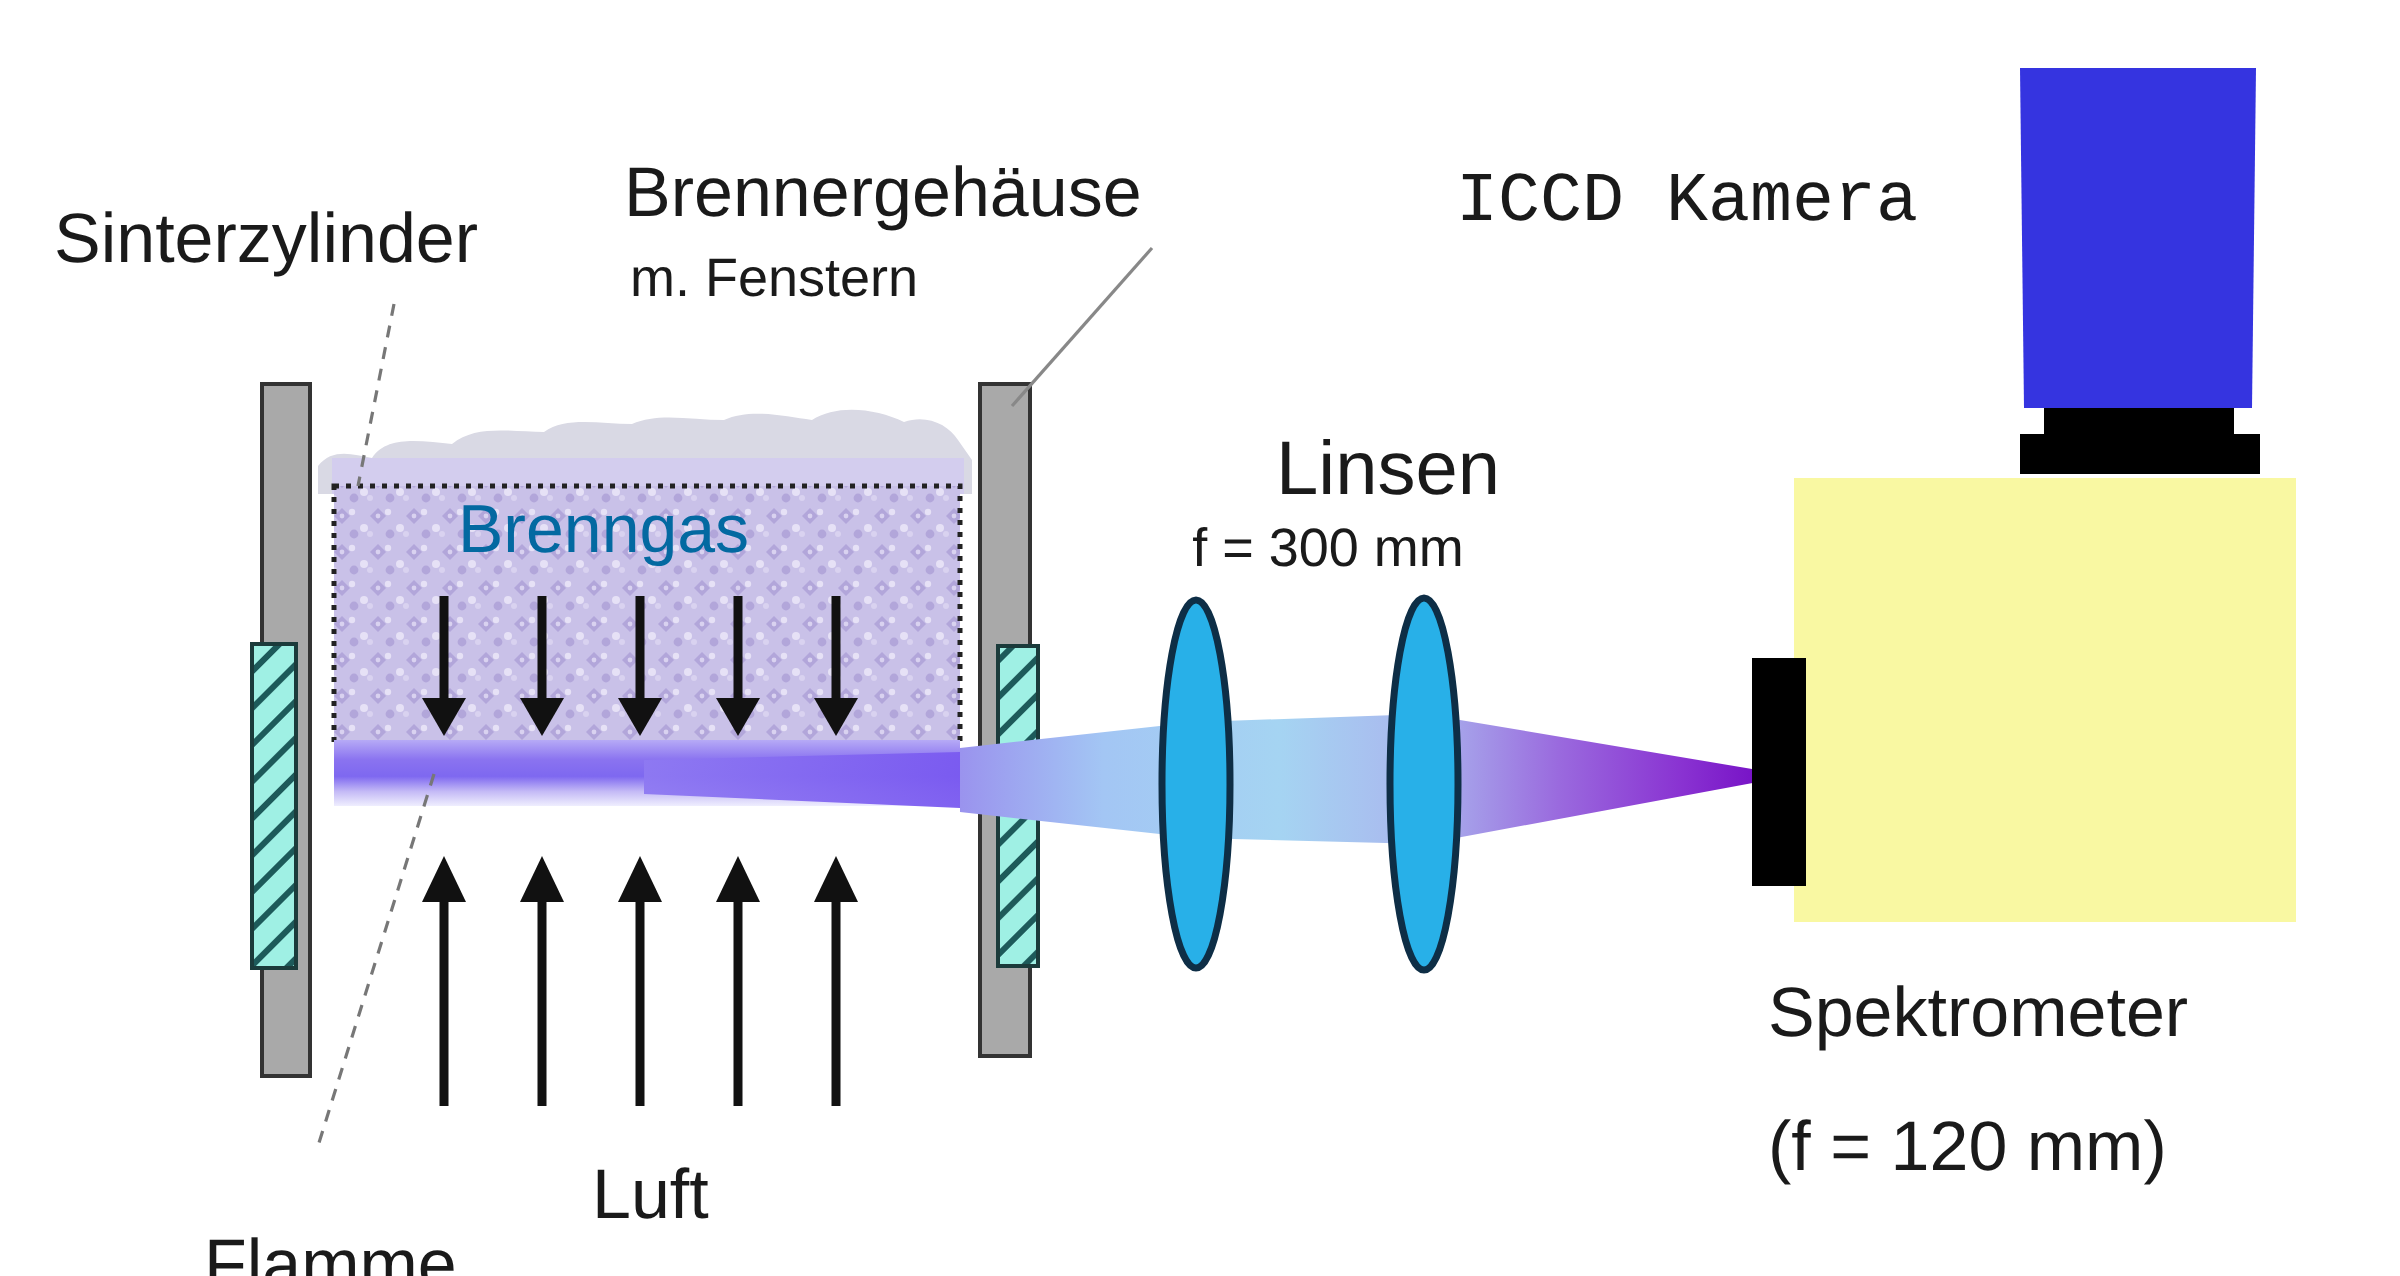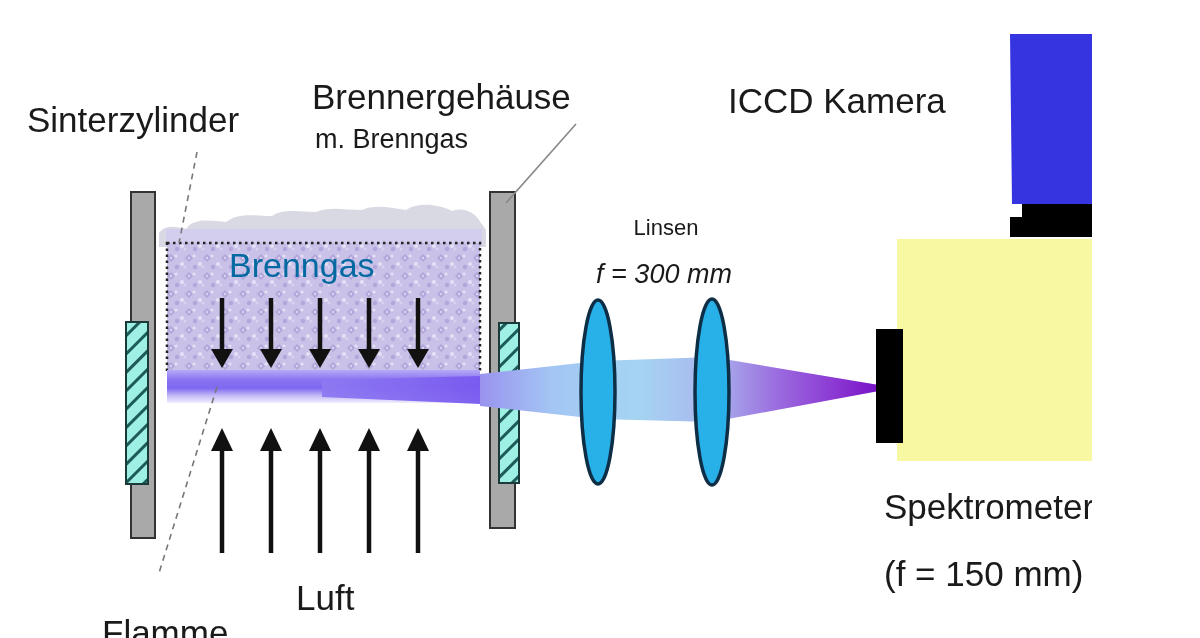--- a/index.html
+++ b/index.html
@@ -1,18 +1,18 @@
 <!DOCTYPE html>
 <html><head>
 <meta charset="utf-8">
 <style>
   html,body{margin:0;padding:0;background:#ffffff;}
   .canvas{
     position:relative;
-    width:1092px;height:638px;
+    width:1200px;height:638px;
     background:#ffffff;
     font-family:"Liberation Sans", sans-serif;
     overflow:hidden;
   }
   .canvas svg{position:absolute;left:0;top:0;}
   .lbl{
     position:absolute;
     color:#1a1a1a;
     white-space:nowrap;
     line-height:1.05;
@@ -120,28 +120,28 @@
     </g>
 
     <line x1="197" y1="152" x2="179" y2="243" stroke="#777777" stroke-width="1.6" stroke-dasharray="6 5"></line>
     <line x1="217" y1="387" x2="159" y2="573" stroke="#777777" stroke-width="1.6" stroke-dasharray="6 5"></line>
     <line x1="576" y1="124" x2="506" y2="203" stroke="#888888" stroke-width="1.6"></line>
   </svg>
 
   <div class="lbl" style="left:27px;top:102px;">Sinterzylinder</div>
 
   <div class="lbl" style="left:312px;top:79px;text-align:center;">Brennergehäuse</div>
-  <div class="lbl sub" style="left:315px;top:125px;">m. Brenngas</div>
+  <div class="lbl sub" style="left:315px;top:125px;">m. Fenstern</div>
 
-  <div class="lbl" style="left:728px;top:83px;">ICCD Kamera</div>
+  <div class="lbl" style="left:728px;top:83px;font-family:Liberation Mono, monospace;">ICCD Kamera</div>
 
-  <div class="lbl center" style="left:666px;top:216px;font-size:22px;">Linsen</div>
-  <div class="lbl sub center" style="left:664px;top:260px;font-style:italic;">f = 300 mm</div>
+  <div class="lbl center" style="left:694px;top:216px;font-size:38px;">Linsen</div>
+  <div class="lbl sub center" style="left:664px;top:260px;">f = 300 mm</div>
 
   <div class="lbl ingas" style="left:229px;top:248px;">Brenngas</div>
 
   <div class="lbl" style="left:102px;top:578px;margin-top:37px;">Flamme</div>
   <div class="lbl" style="left:296px;top:580px;text-align:center;">Luft</div>
 
   <div class="lbl" style="left:884px;top:489px;">Spektrometer</div>
-  <div class="lbl" style="left:884px;top:556px;">(f = 150 mm)</div>
+  <div class="lbl" style="left:884px;top:556px;">(f = 120 mm)</div>
 
 </div>
 
 </body></html>

